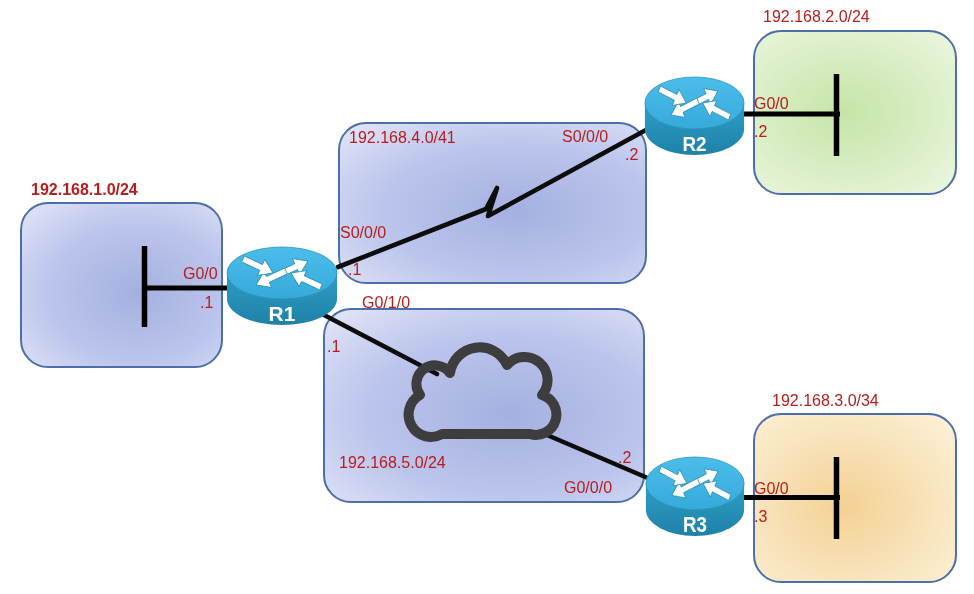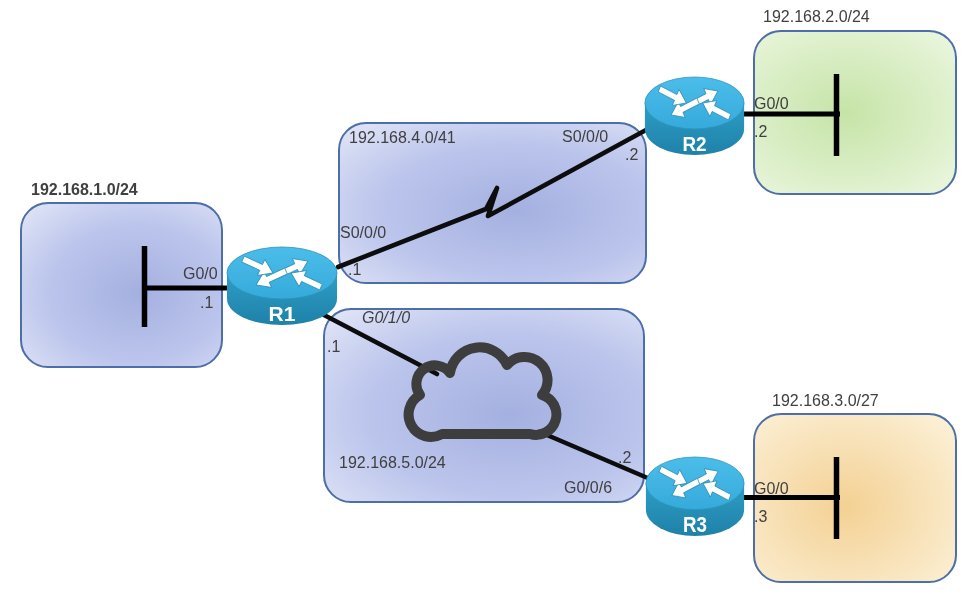--- a/index.html
+++ b/index.html
@@ -14,21 +14,21 @@
   .netbox.blue {
     background:radial-gradient(ellipse at 58% 55%, #a4b0e0 0%, #bcc5ec 55%, #e3e7f7 100%);
   }
   .netbox.green {
     background:radial-gradient(ellipse at 45% 50%, #c6e4a7 0%, #daeec6 55%, #ecf7e0 100%);
   }
   .netbox.orange {
     background:radial-gradient(ellipse at 45% 55%, #f4d193 0%, #f8e3bb 55%, #fdf3da 100%);
   }
   .lbl {
-    position:absolute; font-size:16px; line-height:1.15; color:#404040;
+    position:absolute; font-size:16px; line-height:1.15; color:#b91c1c;
     white-space:nowrap;
   }
   svg.overlay { position:absolute; left:0; top:0; pointer-events:none; }
   svg.router  { position:absolute; }
   .router-name { font-family:"Liberation Sans", sans-serif; font-weight:bold; }
 </style>
 </head>
 <body>
 
 <div id="canvas">
@@ -105,38 +105,38 @@
       <path transform="translate(52,29) rotate(-25)" d="M0,-3.2 L20,-3.2 L20,-8.8 L33,0 L20,8.8 L20,3.2 L0,3.2 Z"></path>
       <path transform="translate(60,25) rotate(155)" d="M0,-3.2 L20,-3.2 L20,-8.8 L33,0 L20,8.8 L20,3.2 L0,3.2 Z"></path>
       <path transform="translate(17,13) rotate(25)" d="M0,-3.2 L20,-3.2 L20,-8.8 L33,0 L20,8.8 L20,3.2 L0,3.2 Z"></path>
       <path transform="translate(95,41) rotate(205)" d="M0,-3.2 L20,-3.2 L20,-8.8 L33,0 L20,8.8 L20,3.2 L0,3.2 Z"></path>
     </g>
     <text class="router-name" x="56" y="75" text-anchor="middle" font-size="21" fill="#ffffff">R3</text>
   </svg>
 
   <div class="lbl" style="left:31px;  top:181px;font-weight:bold;">192.168.1.0/24</div>
   <div class="lbl" style="left:763px; top:8px;">192.168.2.0/24</div>
-  <div class="lbl" style="left:772px; top:392px;">192.168.3.0/27</div>
+  <div class="lbl" style="left:772px; top:392px;">192.168.3.0/34</div>
   <div class="lbl" style="left:349px; top:129px;">192.168.4.0/41</div>
   <div class="lbl" style="left:339px; top:454px;">192.168.5.0/24</div>
 
   <div class="lbl" style="left:183px; top:265px;">G0/0</div>
   <div class="lbl" style="left:200px; top:294px;">.1</div>
 
   <div class="lbl" style="left:340px; top:224px;">S0/0/0</div>
   <div class="lbl" style="left:348px; top:261px;">.1</div>
 
   <div class="lbl" style="left:562px; top:128px;">S0/0/0</div>
   <div class="lbl" style="left:625px; top:146px;">.2</div>
 
-  <div class="lbl" style="left:362px; top:309px;font-style:italic;">G0/1/0</div>
+  <div class="lbl" style="left:362px; top:294px;">G0/1/0</div>
   <div class="lbl" style="left:327px; top:338px;">.1</div>
 
   <div class="lbl" style="left:618px; top:449px;">.2</div>
-  <div class="lbl" style="left:564px; top:479px;">G0/0/6</div>
+  <div class="lbl" style="left:564px; top:479px;">G0/0/0</div>
 
   <div class="lbl" style="left:754px; top:95px;">G0/0</div>
   <div class="lbl" style="left:754px; top:123px;">.2</div>
 
   <div class="lbl" style="left:754px; top:480px;">G0/0</div>
   <div class="lbl" style="left:754px; top:508px;">.3</div>
 
 </div>
 
 </body></html>

